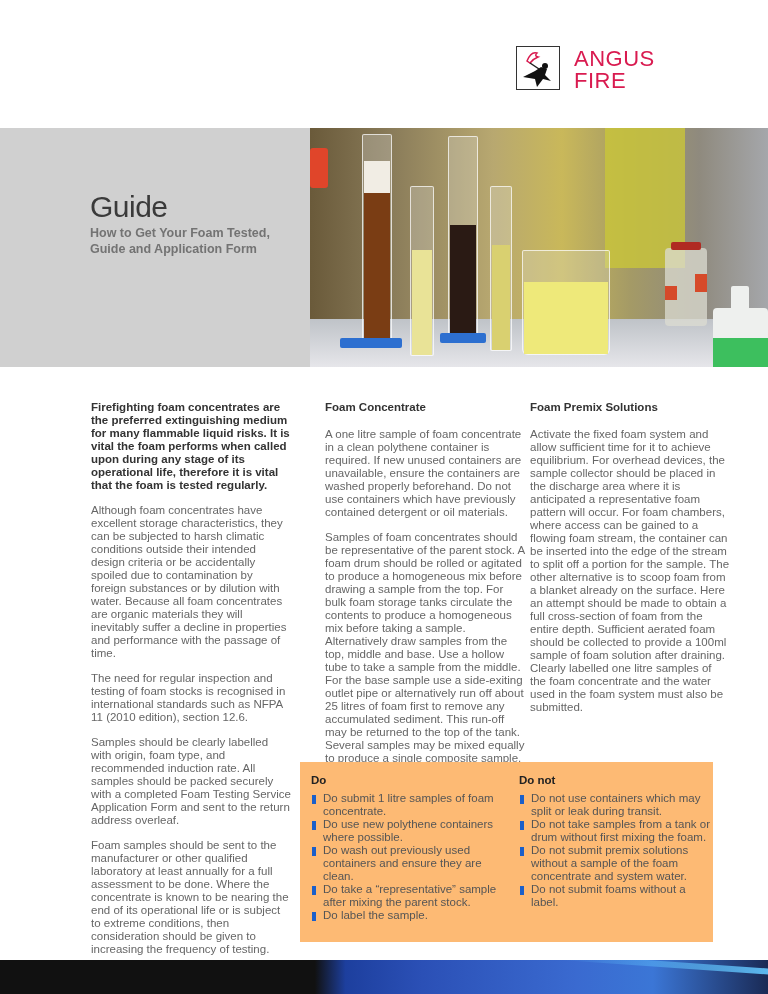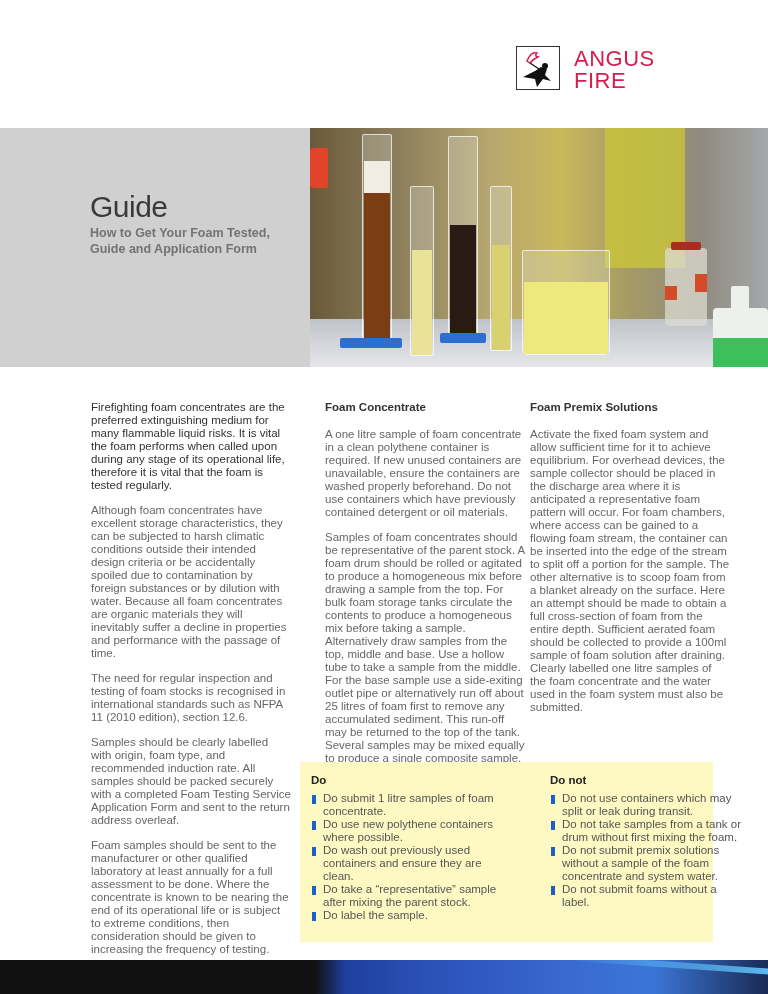--- a/index.html
+++ b/index.html
@@ -38,25 +38,25 @@
   }
   .photo .bench { position: absolute; left: 0; bottom: 0; width: 100%; height: 48px; background: linear-gradient(180deg,#bfc3c8,#e6e6ea); }
   .photo .redblob { position: absolute; left: 0; top: 20px; width: 18px; height: 40px; background: #e0452a; border-radius: 3px; }
   .photo .yellowwall { position: absolute; left: 295px; top: 0; width: 80px; height: 140px; background: #c9c63a; opacity: .8; }
   .cyl { position: absolute; border: 1px solid rgba(255,255,255,.7); border-radius: 2px; box-sizing: border-box; background: rgba(230,235,240,.25); }
   .liq { position: absolute; left: 1px; right: 1px; bottom: 0; }
   .base { position: absolute; height: 10px; background: #2d6fd0; border-radius: 2px; }
   .bottle-green { position: absolute; left: 403px; top: 180px; width: 55px; height: 120px; }
   .col { position: absolute; width: 200px; font-size: 11.5px; line-height: 13px; }
   .col p { margin: 0 0 12px 0; color: #666; }
-  .col p.lead { color: #333; font-weight: normal; }
+  .col p.lead { color: #333; font-weight: bold; }
   .col h3 { margin: 16px 0 14px 0; font-size: 11.5px; line-height: 13px; color: #333; font-weight: bold; }
   .dobox {
     position: absolute; left: 300px; top: 762px; width: 413px; height: 180px;
-    background: #fef9c3;
+    background: #fdba74;
   }
   .dolist { position: absolute; top: 12px; width: 190px; font-size: 11.5px; line-height: 13px; color: #555; }
   .dolist h4 { margin: 0 0 5px 0; font-size: 11.5px; color: #222; font-weight: bold; }
   .dolist ul { list-style: none; padding: 0; margin: 0; }
   .dolist li { position: relative; padding-left: 12px; margin-bottom: 0; }
   .dolist li .bullet {
     position: absolute; left: 1px; top: 3px; width: 4px; height: 9px; background: #1b5fc9;
   }
   .footer {
     position: absolute; left: 0; top: 960px; width: 768px; height: 34px;
@@ -157,21 +157,21 @@
   <div class="dolist" style="left:11px;">
     <h4>Do</h4>
     <ul>
       <li><span class="bullet"></span><span>Do submit 1 litre samples of foam concentrate.</span></li>
       <li><span class="bullet"></span><span>Do use new polythene containers where possible.</span></li>
       <li><span class="bullet"></span><span>Do wash out previously used containers and ensure they are clean.</span></li>
       <li><span class="bullet"></span><span>Do take a “representative” sample after mixing the parent stock.</span></li>
       <li><span class="bullet"></span><span>Do label the sample.</span></li>
     </ul>
   </div>
-  <div class="dolist" style="left:219px;width:192px;margin-left:31px;">
+  <div class="dolist" style="left:219px;width:192px;">
     <h4>Do not</h4>
     <ul>
       <li><span class="bullet"></span><span>Do not use containers which may split or leak during transit.</span></li>
       <li><span class="bullet"></span><span>Do not take samples from a tank or drum without first mixing the foam.</span></li>
       <li><span class="bullet"></span><span>Do not submit premix solutions without a sample of the foam concentrate and system water.</span></li>
       <li><span class="bullet"></span><span>Do not submit foams without a label.</span></li>
     </ul>
   </div>
 </div>
 

